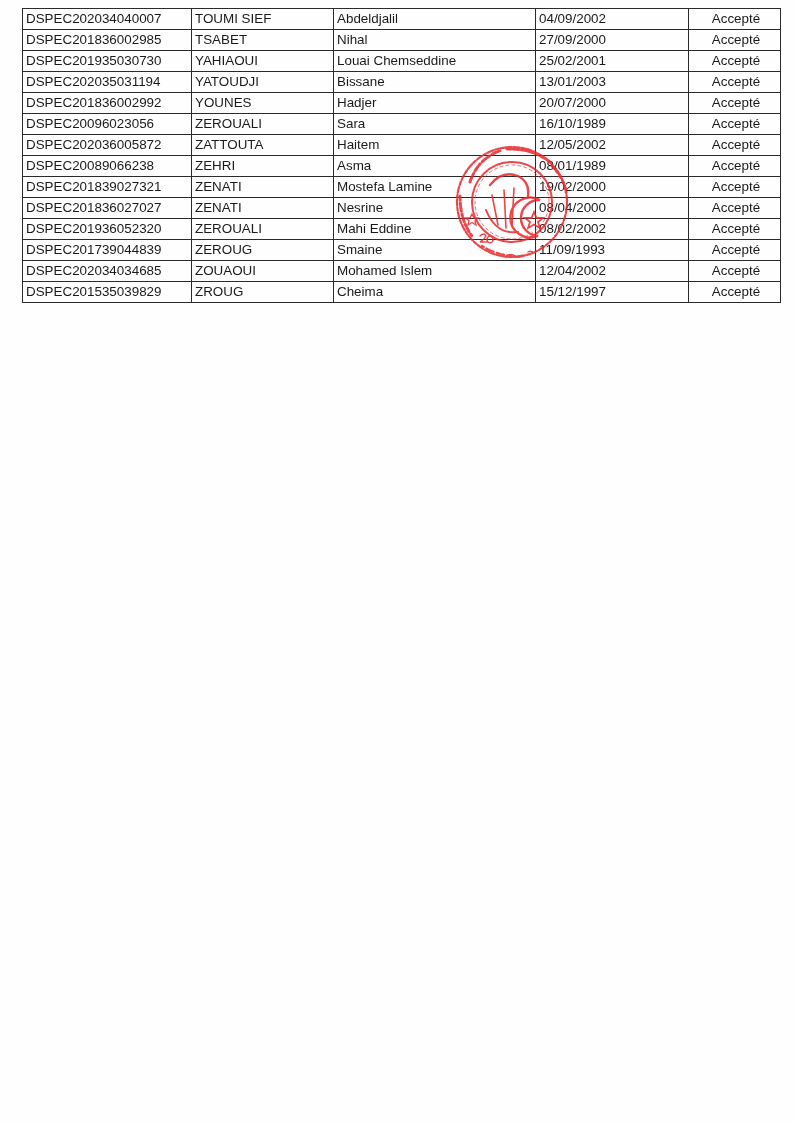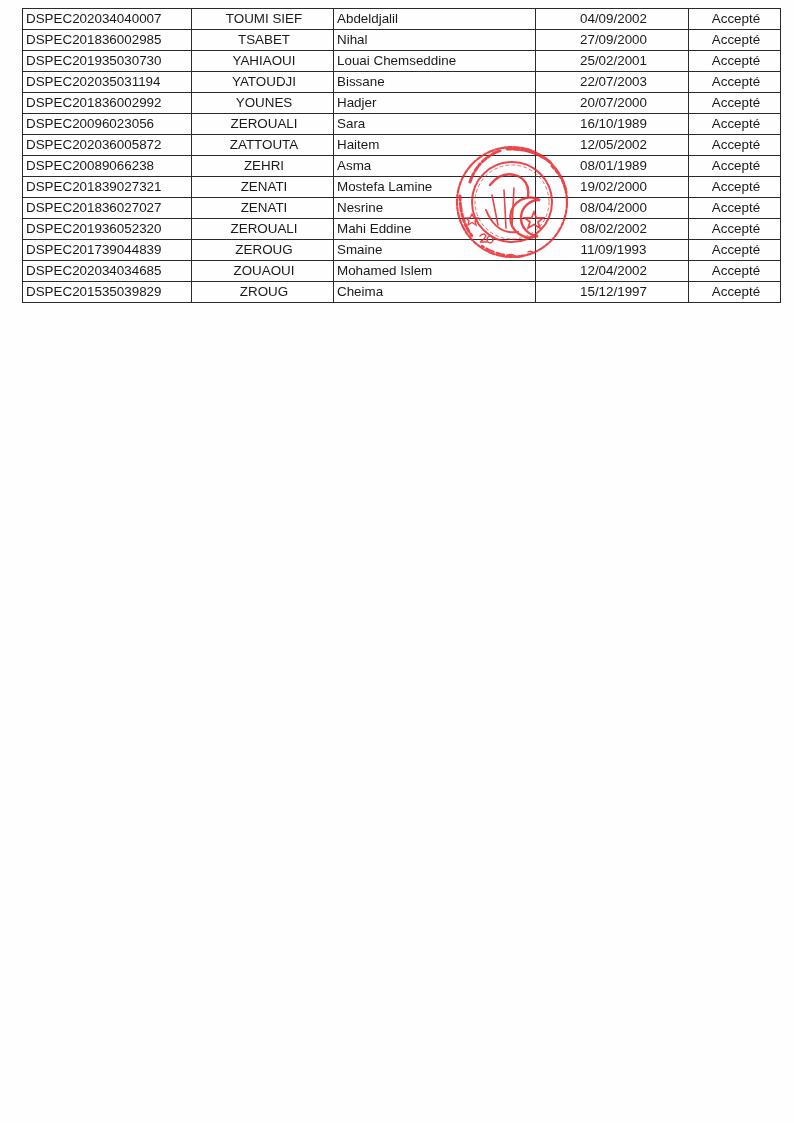--- a/index.html
+++ b/index.html
@@ -33,23 +33,23 @@
     border: 1.3px solid #2a2a2a;
     height: 20px;
     padding: 0 0 0 3px;
     font-size: 13.4px;
     line-height: 20px;
     white-space: nowrap;
     overflow: hidden;
     vertical-align: middle;
   }
   td.c-id { width: 165px; }
-  td.c-last { width: 138px; text-align: center; }
+  td.c-last { width: 138px; }
   td.c-first { width: 198px; }
-  td.c-date { width: 149px; text-align: center; padding: 0; }
+  td.c-date { width: 149px; padding: 0; }
   td.c-status { width: 88px; text-align: center; padding: 0; }
 
   .stamp {
     position: absolute;
     left: 452px;
     top: 140px;
     width: 122px;
     height: 125px;
     pointer-events: none;
     opacity: 0.85;
@@ -80,21 +80,21 @@
         <td class="c-id">DSPEC201935030730</td>
         <td class="c-last">YAHIAOUI</td>
         <td class="c-first">Louai Chemseddine</td>
         <td class="c-date">25/02/2001</td>
         <td class="c-status">Accepté</td>
       </tr>
       <tr>
         <td class="c-id">DSPEC202035031194</td>
         <td class="c-last">YATOUDJI</td>
         <td class="c-first">Bissane</td>
-        <td class="c-date">22/07/2003</td>
+        <td class="c-date">13/01/2003</td>
         <td class="c-status">Accepté</td>
       </tr>
       <tr>
         <td class="c-id">DSPEC201836002992</td>
         <td class="c-last">YOUNES</td>
         <td class="c-first">Hadjer</td>
         <td class="c-date">20/07/2000</td>
         <td class="c-status">Accepté</td>
       </tr>
       <tr>

